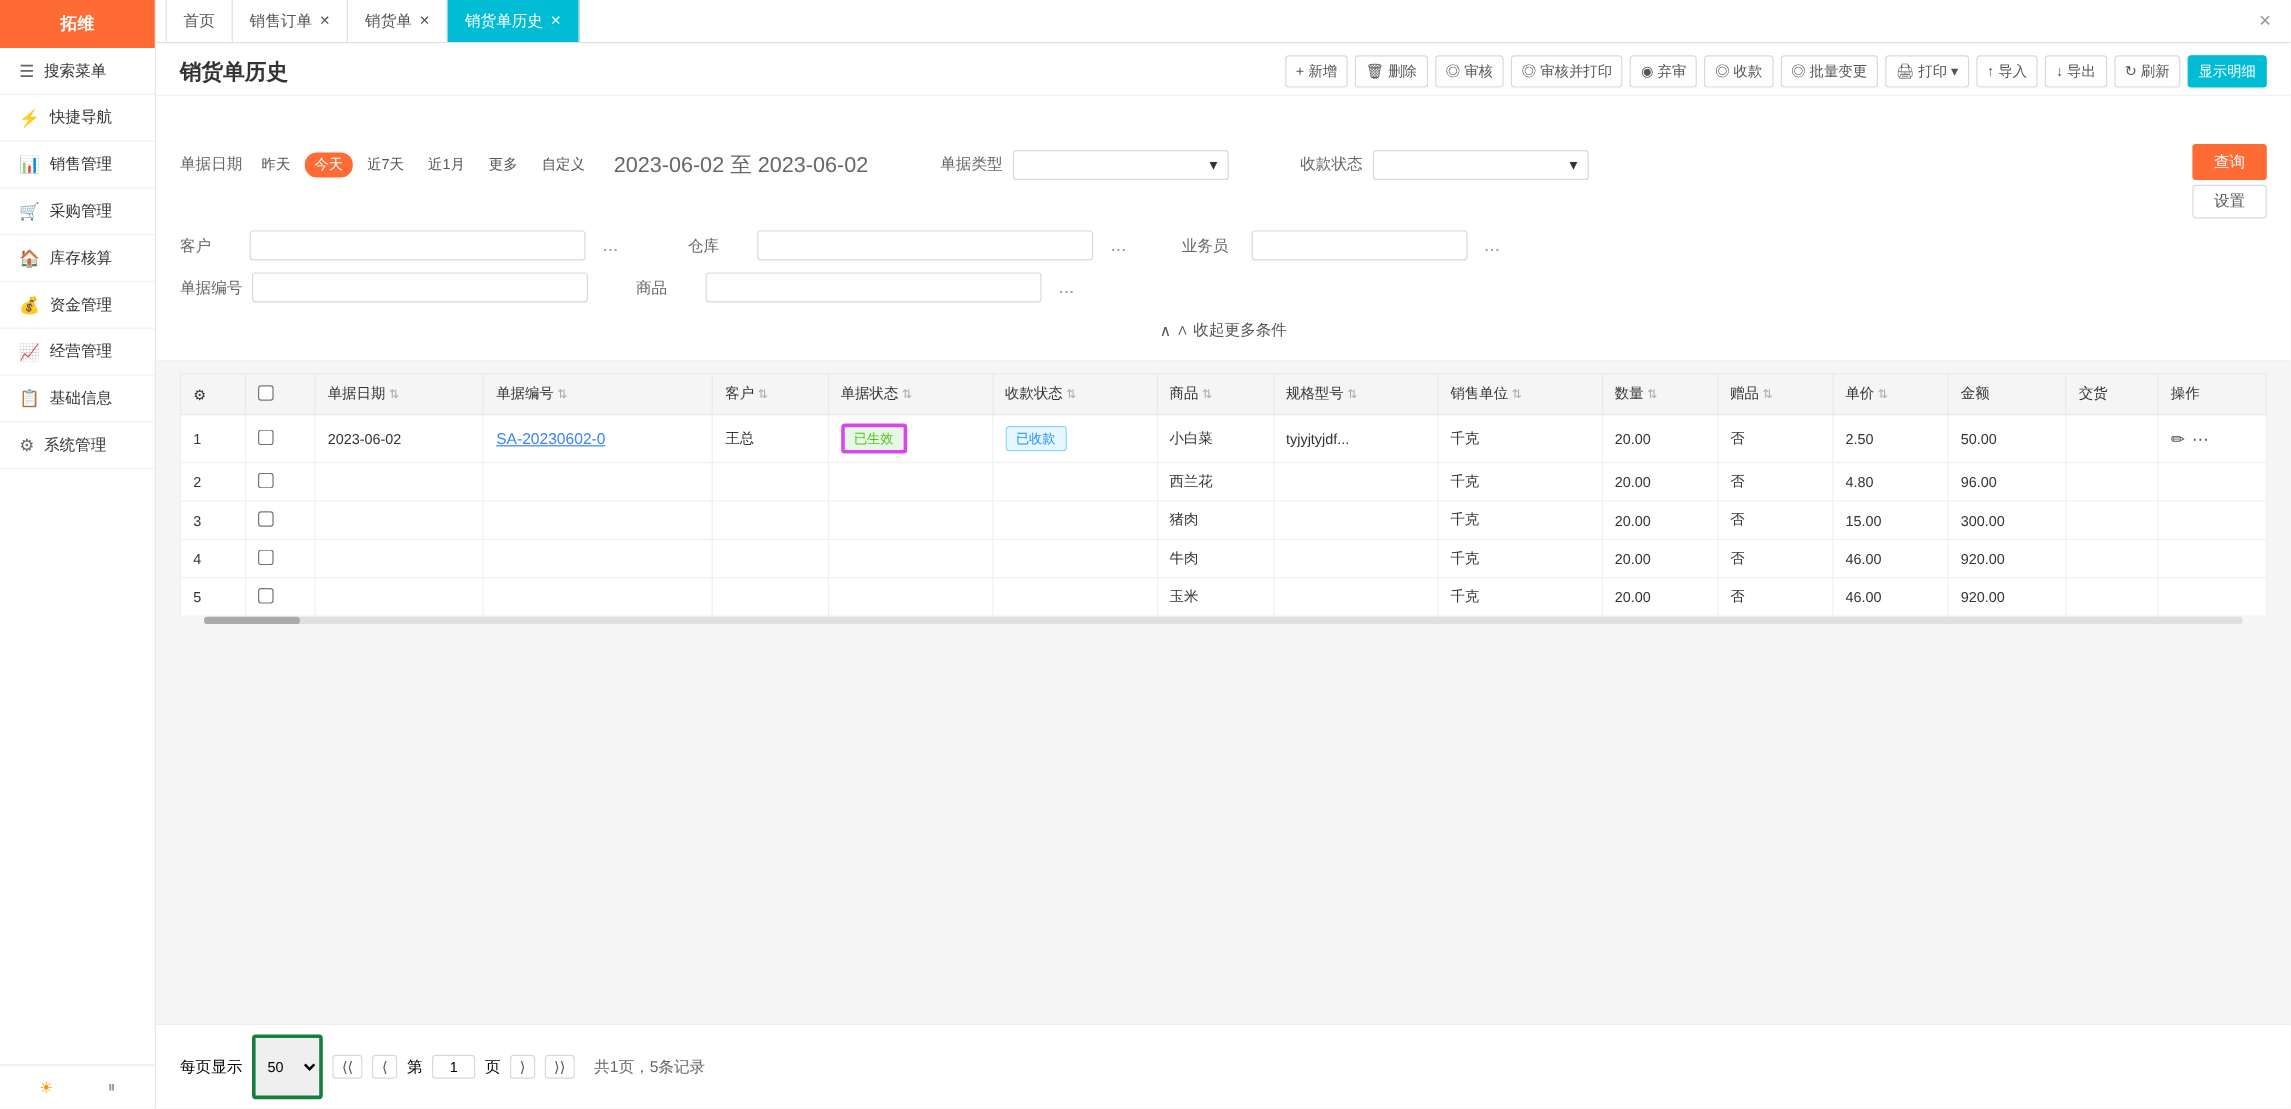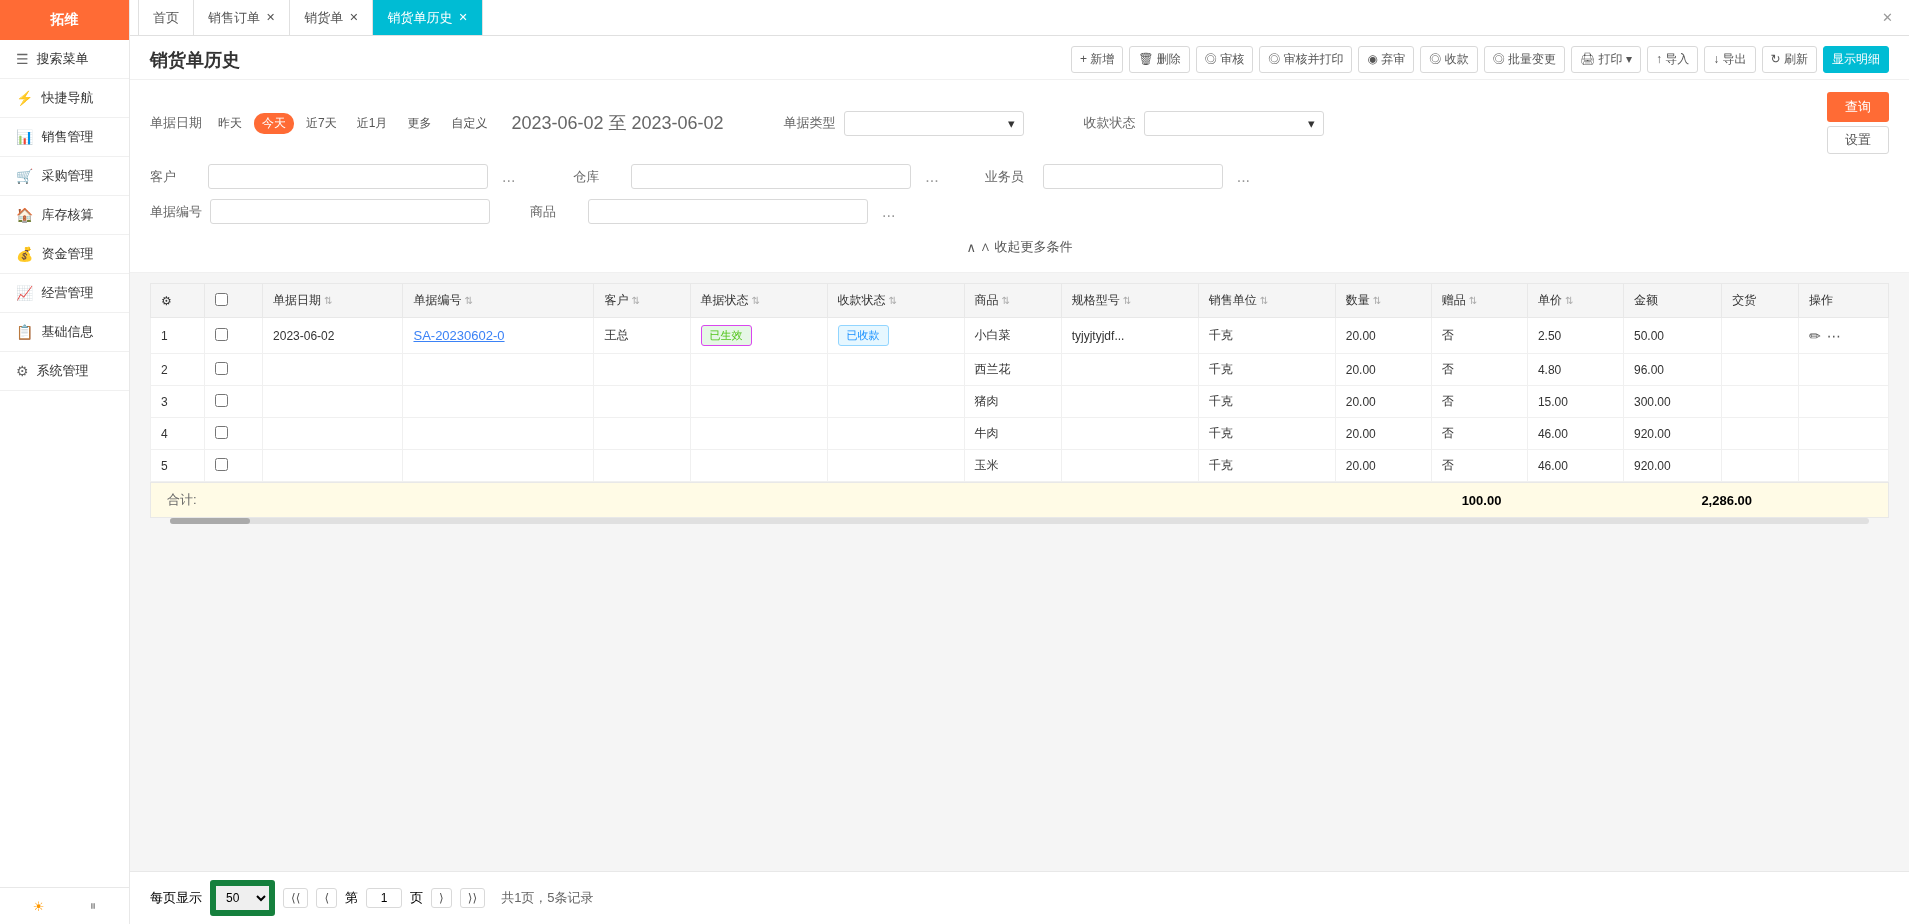--- a/index.html
+++ b/index.html
@@ -258,21 +258,21 @@
       border: 1px solid #f0f0f0;
       color: #333;
       font-size: 12px;
     }
     .badge {
       display: inline-block;
       padding: 2px 8px;
       border-radius: 3px;
       font-size: 11px;
     }
-    .badge-green { background: #e6f7e6; color: #52c41a; border: 1px solid #d946ef; }
+    .badge-green { background: #e6f7e6; color: #52c41a; border: 3px solid #d946ef; }
     .badge-blue { background: #e6f7ff; color: #1890ff; border: 1px solid #91d5ff; }
     .link-text { color: #3b82f6; cursor: pointer; text-decoration: underline; }
     .action-icons { display: flex; gap: 6px; }
     .action-icon { cursor: pointer; color: #555; font-size: 14px; }
 
     
     .table-footer {
       background: #fffbe6;
       border: 1px solid #e8e8e8;
       padding: 8px 16px;
@@ -287,23 +287,23 @@
       display: flex;
       align-items: center;
       justify-content: flex-start;
       padding: 8px 20px;
       background: #fff;
       border-top: 1px solid #e8e8e8;
       gap: 8px;
       font-size: 12px;
     }
     .page-size-select {
-      border: 6px solid #15803d;
-      border-radius: 3px;
-      padding: 4px 6px;
+      border: 3px solid #15803d;
+      border-radius: 3px;
+      padding: 16px 6px;
       font-size: 12px;
     }
     .page-btn {
       padding: 2px 7px;
       border: 1px solid #d9d9d9;
       border-radius: 3px;
       cursor: pointer;
       background: #fff;
       font-size: 12px;
       color: #555;
@@ -443,21 +443,21 @@
             <span>▾</span>
           </div>
         </div>
         <div class="filter-group" style="margin-left:40px;">
           <span class="filter-label">收款状态</span>
           <div class="filter-select" style="width:180px;">
             <span></span>
             <span>▾</span>
           </div>
         </div>
-        <div style="margin-left:auto; display:flex; flex-direction:column; gap:4px;">
+        <div style="margin-left:auto; display:flex; flex-direction:column; gap:4px;margin-top:28px;">
           <button class="query-btn">查询</button>
           <button class="settings-btn">设置</button>
         </div>
       </div>
       <div class="filter-row">
         <div class="filter-group">
           <span class="filter-label">客户</span>
           <input class="filter-input" style="width: 280px;">
           <button class="dots-btn">...</button>
         </div>
@@ -603,26 +603,20 @@
       <td>20.00</td>
       <td>否</td>
       <td>46.00</td>
       <td>920.00</td>
       <td></td>
       <td></td>
     </tr>
           </tbody>
       </table>
 
-      <div class="table-footer">
-        <span class="total-label">合计:</span>
-        <span style="flex:1;"></span>
-        <span style="margin-right:200px; font-weight:bold;">100.00</span>
-        <span style="font-weight:bold; margin-right:120px;">2,286.00</span>
-      </div>
 
       <div class="scroll-bar">
         <div class="scroll-thumb"></div>
       </div>
     </div>
 
     <div class="pagination-bar">
       <span>每页显示</span>
       <select class="page-size-select">
         <option>50</option>

